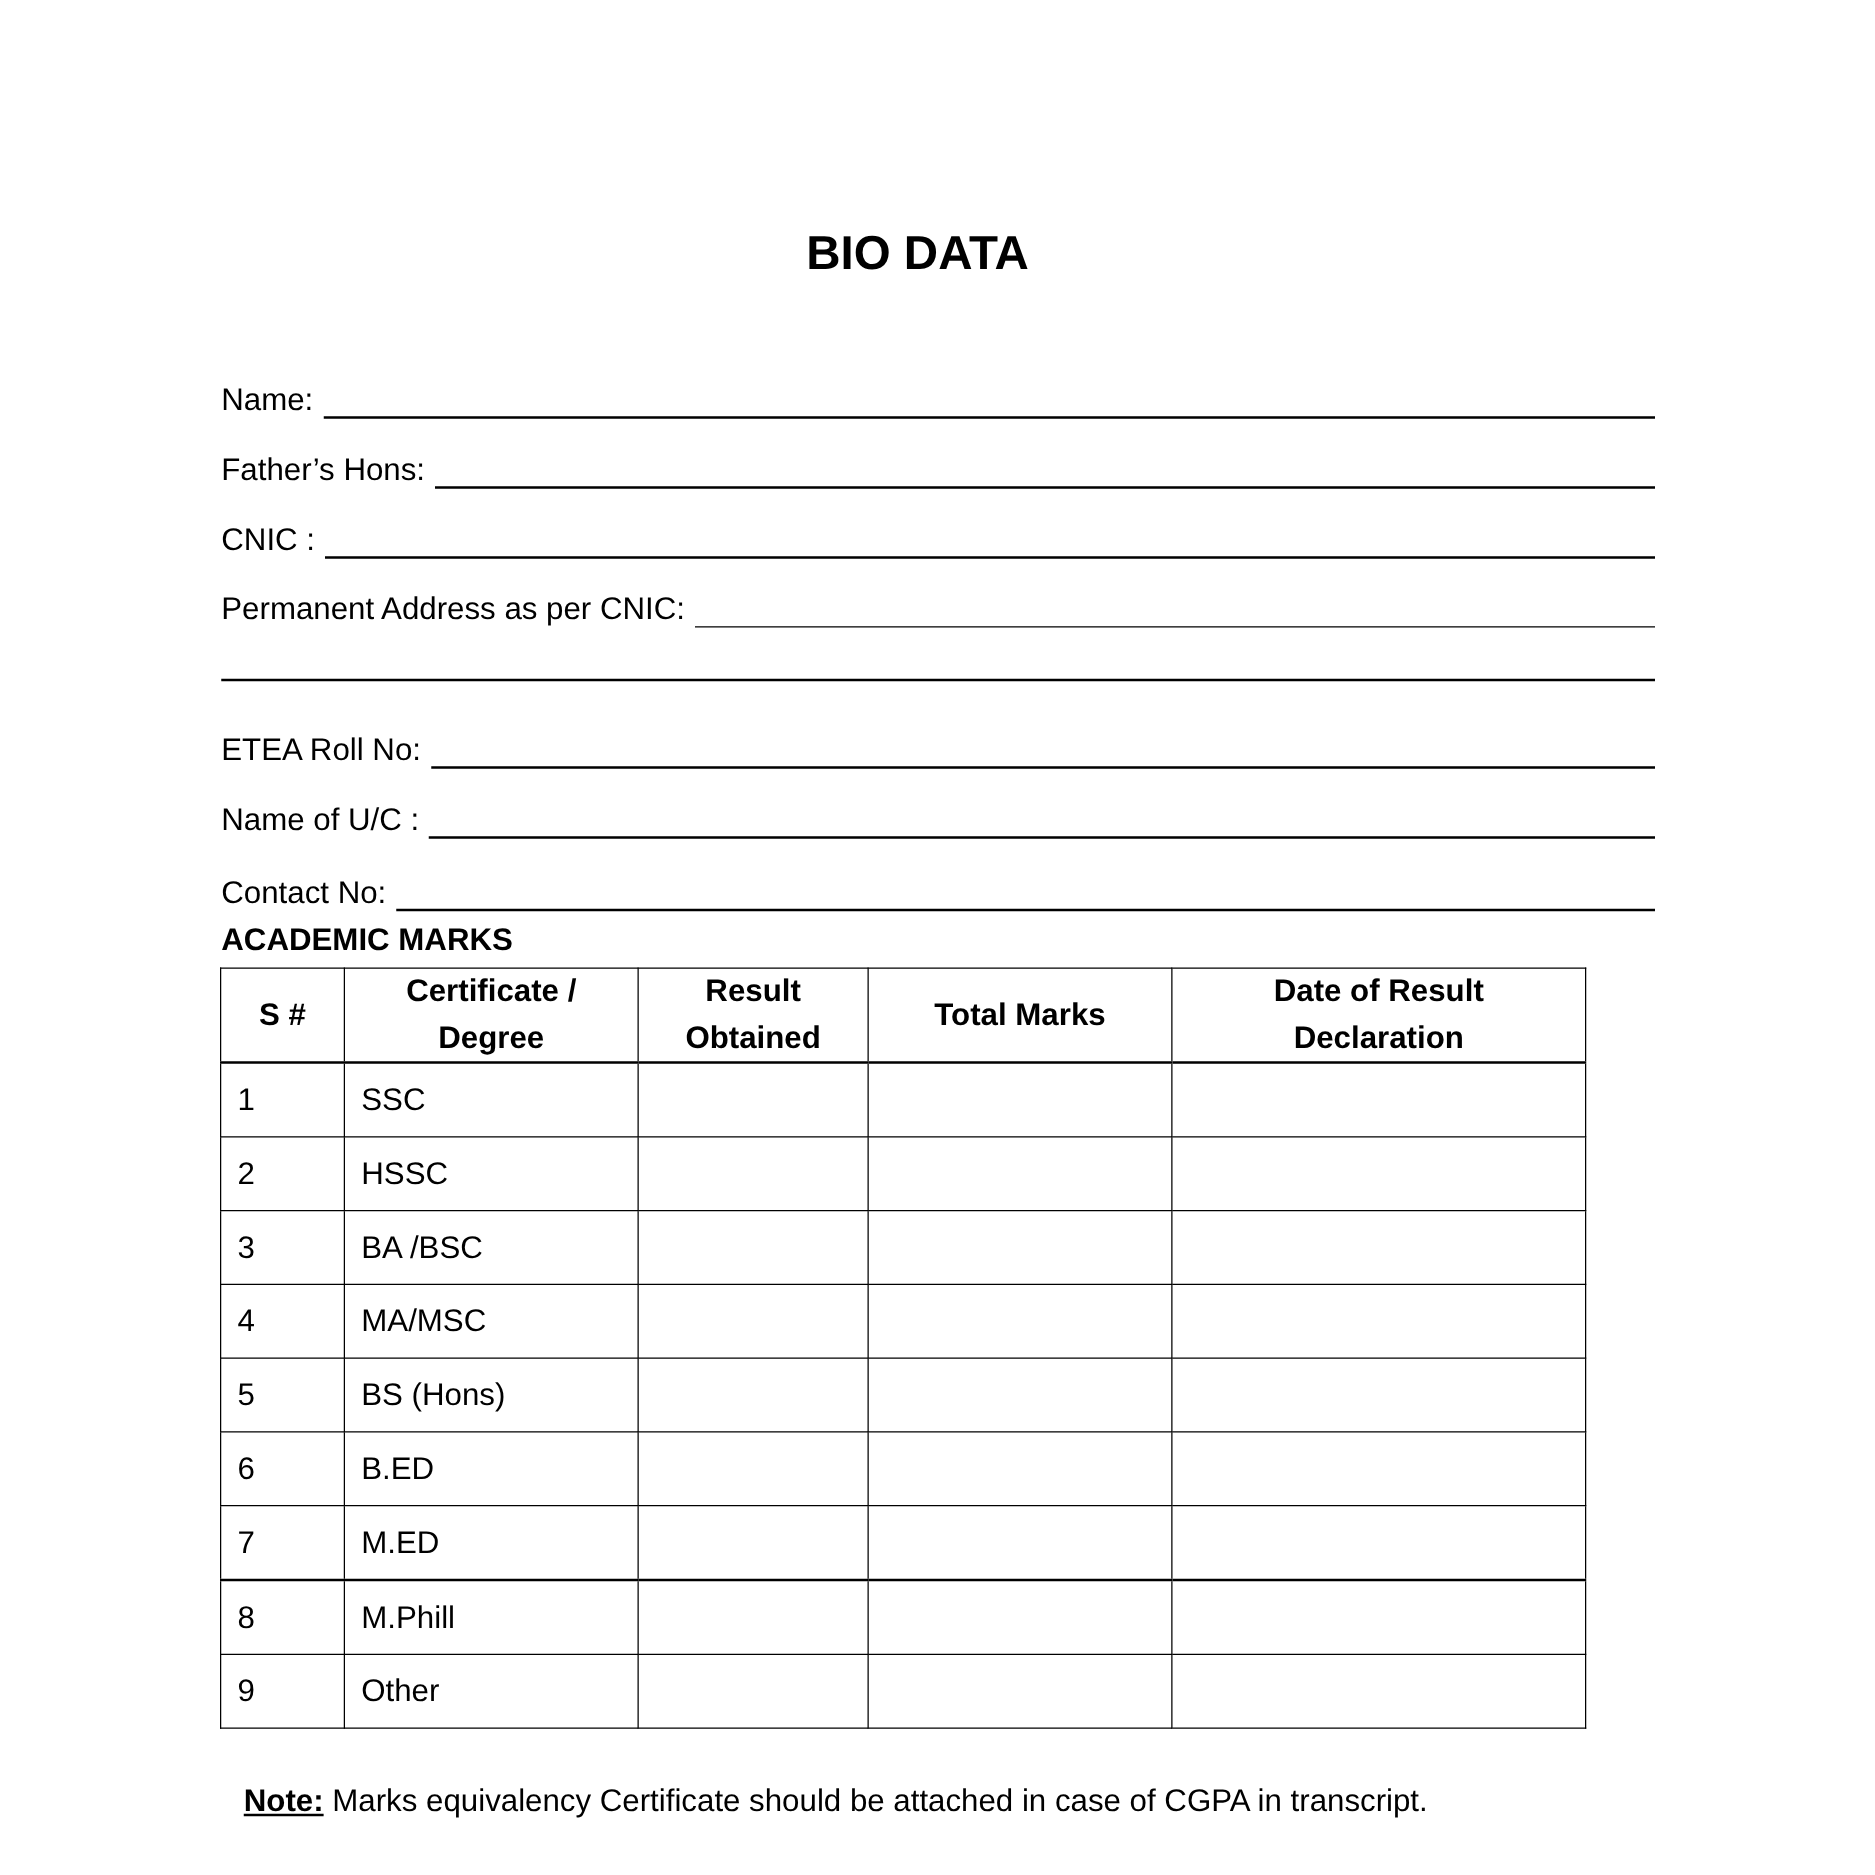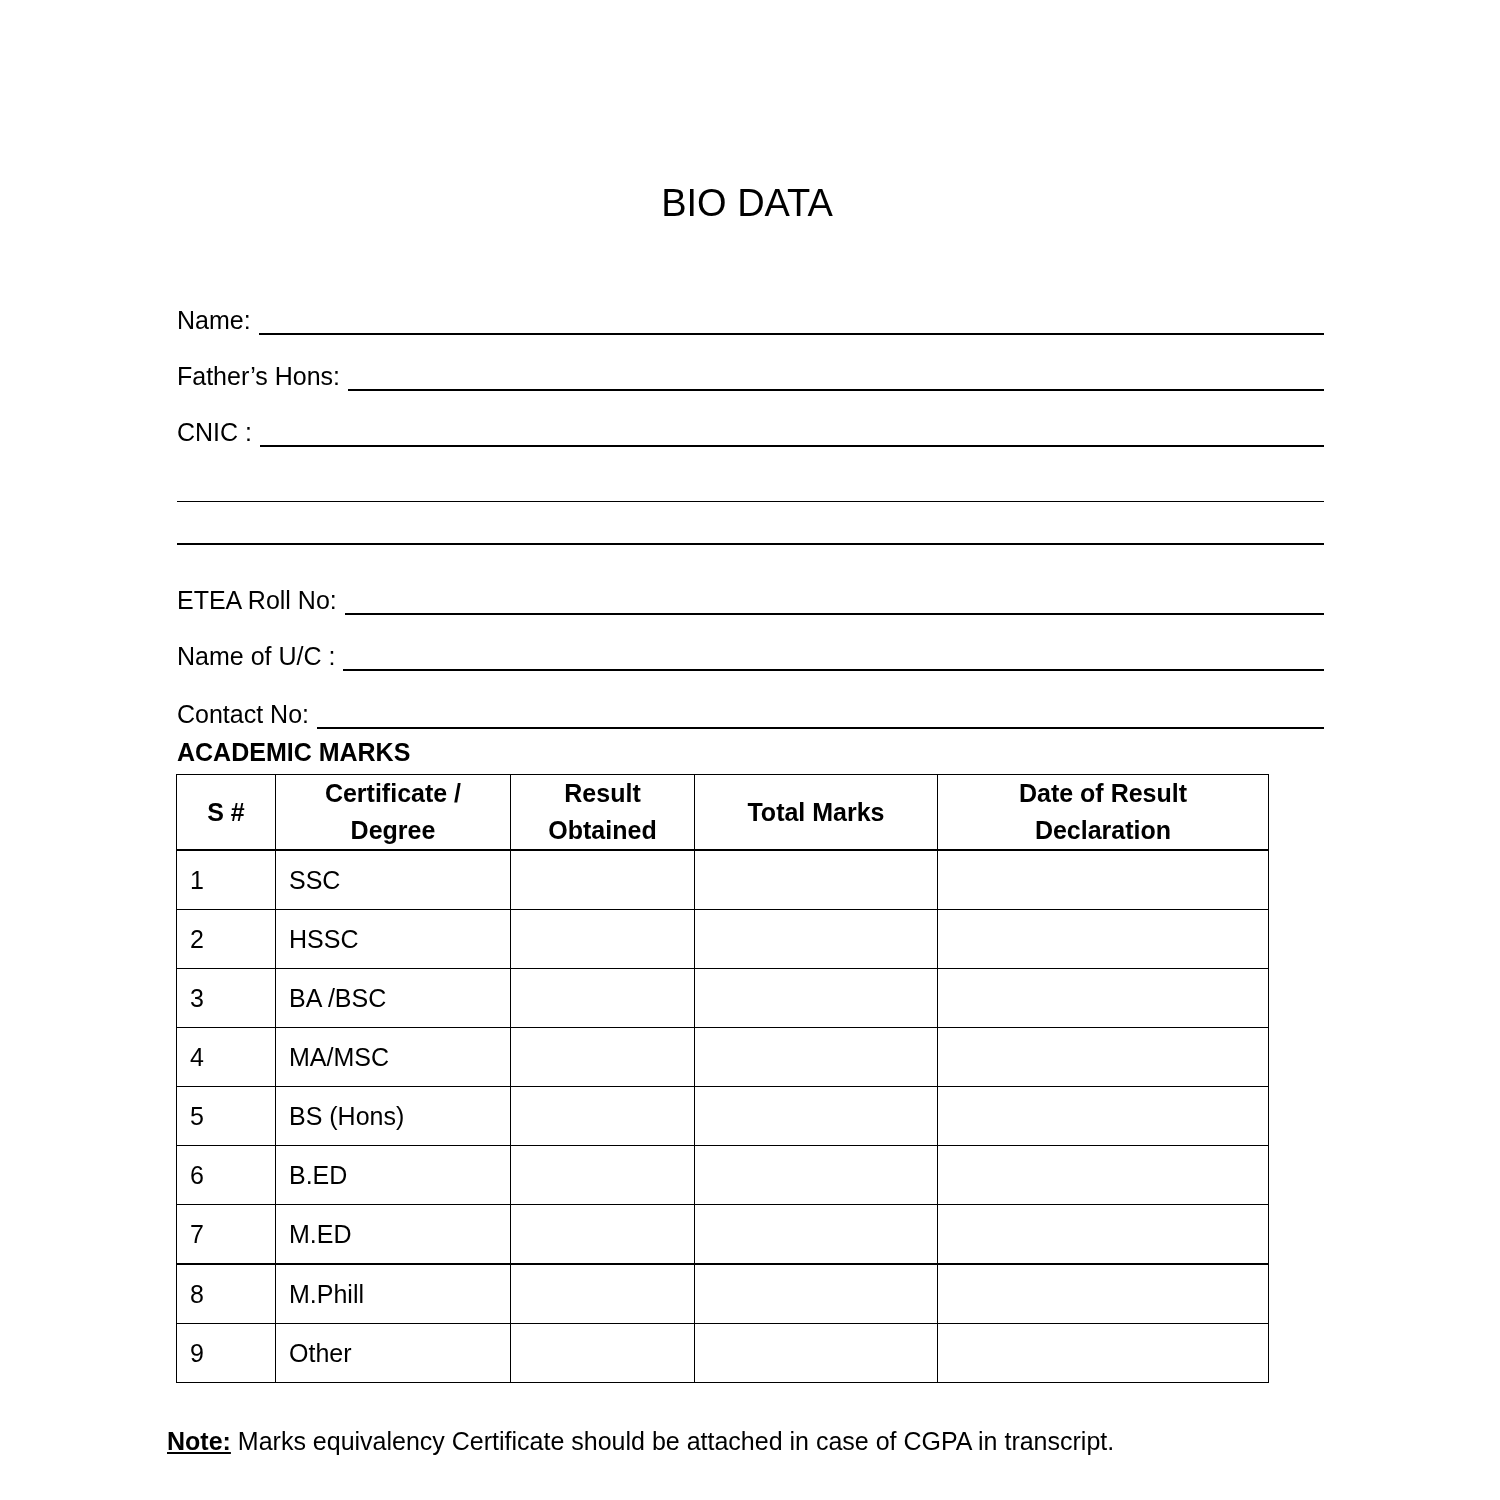--- a/index.html
+++ b/index.html
@@ -1,50 +1,51 @@
 <!DOCTYPE html>
 <html><head>
   <meta charset="utf-8">
   <style>
     html, body { margin: 0; padding: 0; background: #ffffff; }
     body { width: 1500px; height: 1500px; position: relative; font-family: "Liberation Sans", "DejaVu Sans", sans-serif; color: #000; }
-    .title { position: absolute; top: 182px; left: 0; width: 1468px; text-align: center; font-size: 38px; font-weight: normal; letter-spacing: 0px; margin-left: 13px; }
+    .title { position: absolute; top: 182px; left: 0; width: 1468px; text-align: center; font-size: 38px; font-weight: bold; letter-spacing: 0px; }
     .field { position: absolute; left: 177px; width: 1147px; display: flex; align-items: flex-end; font-size: 25px; height: 34px; margin-top: 12px; }
     .field .lbl { white-space: nowrap; padding-right: 8px; line-height: 30px; }
     .field .line { flex: 1; border-bottom: 2px solid #000; height: 0; margin-bottom: 0px; }
     .field .line.thin { border-bottom: 1px solid #000; }
     .solo-line { position: absolute; left: 177px; width: 1147px; top: 543px; border-bottom: 2px solid #000; }
     .section-title { position: absolute; left: 177px; top: 738px; font-size: 25px; font-weight: bold; }
     table { position: absolute; left: 176px; top: 774px; border-collapse: collapse; font-size: 25px; }
     th, td { border: 1px solid #000; }
     th { font-weight: bold; text-align: center; line-height: 37px; height: 74px; padding: 0; }
     td { height: 58px; padding: 0 0 0 13px; text-align: left; }
     thead tr th { border-bottom: 2px solid #000; }
     tr.thick-top td { border-top: 2px solid #000; }
-    .note { position: absolute; left: 167px; top: 1427px; font-size: 25px; }
+    .note { position: absolute; left: 195px; top: 1427px; font-size: 25px; }
     .note .note-label { font-weight: bold; text-decoration: underline; }
   </style>
 </head>
 <body>
 
 <div class="title">BIO DATA</div>
 
 <div class="field" style="top:289px">
   <span class="lbl">Name:</span>
   <span class="line"></span>
 </div>
 <div class="field" style="top:345px">
   <span class="lbl">Father’s Hons:</span>
   <span class="line"></span>
 </div>
 <div class="field" style="top:401px">
   <span class="lbl">CNIC :</span>
   <span class="line"></span>
 </div>
 <div class="field" style="top:456px">
+  <span class="lbl">Permanent Address as per CNIC:</span>
   <span class="line thin"></span>
 </div>
 <div class="solo-line"></div>
 <div class="field" style="top:569px">
   <span class="lbl">ETEA Roll No:</span>
   <span class="line"></span>
 </div>
 <div class="field" style="top:625px">
   <span class="lbl">Name of U/C :</span>
   <span class="line"></span>

